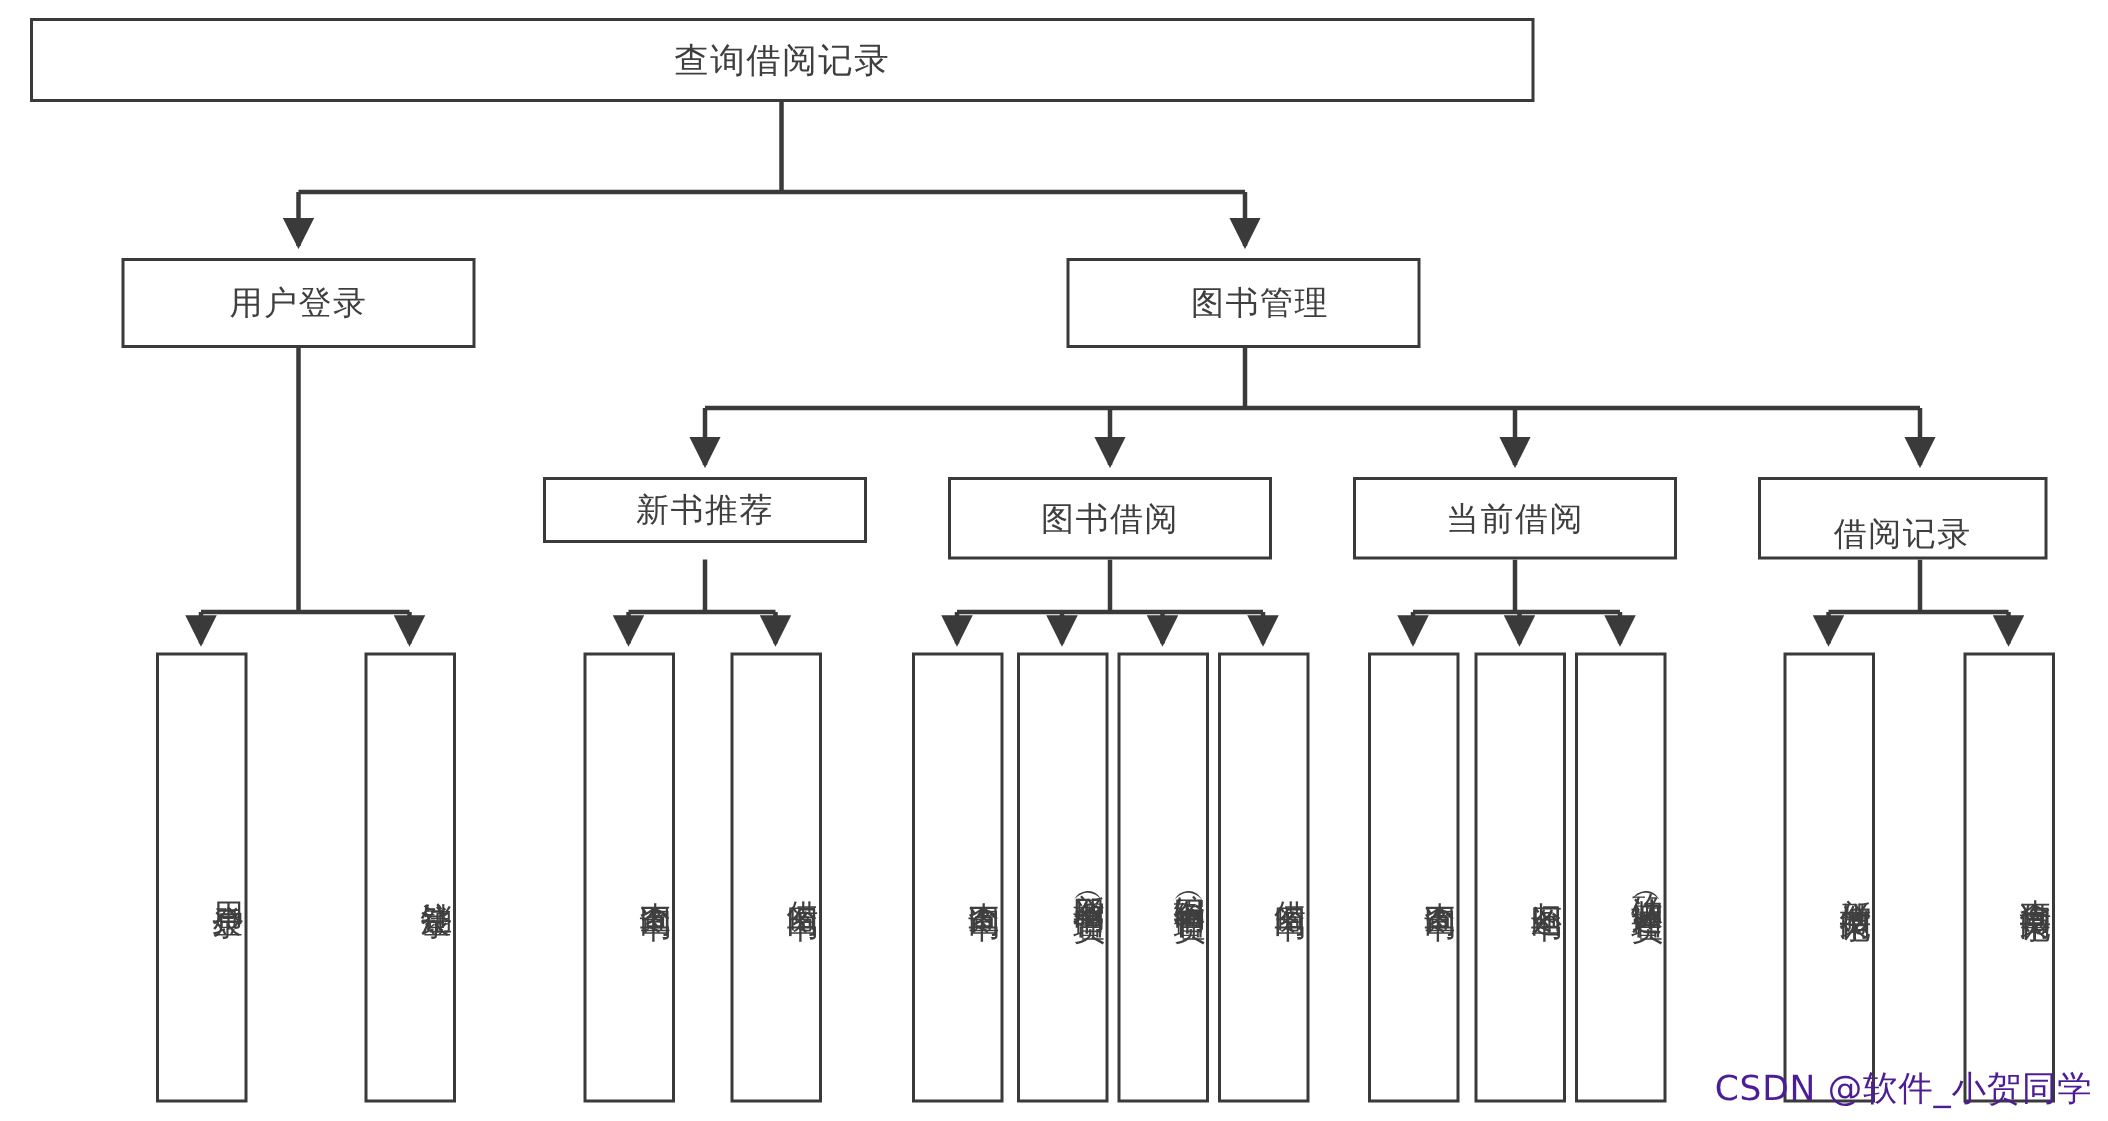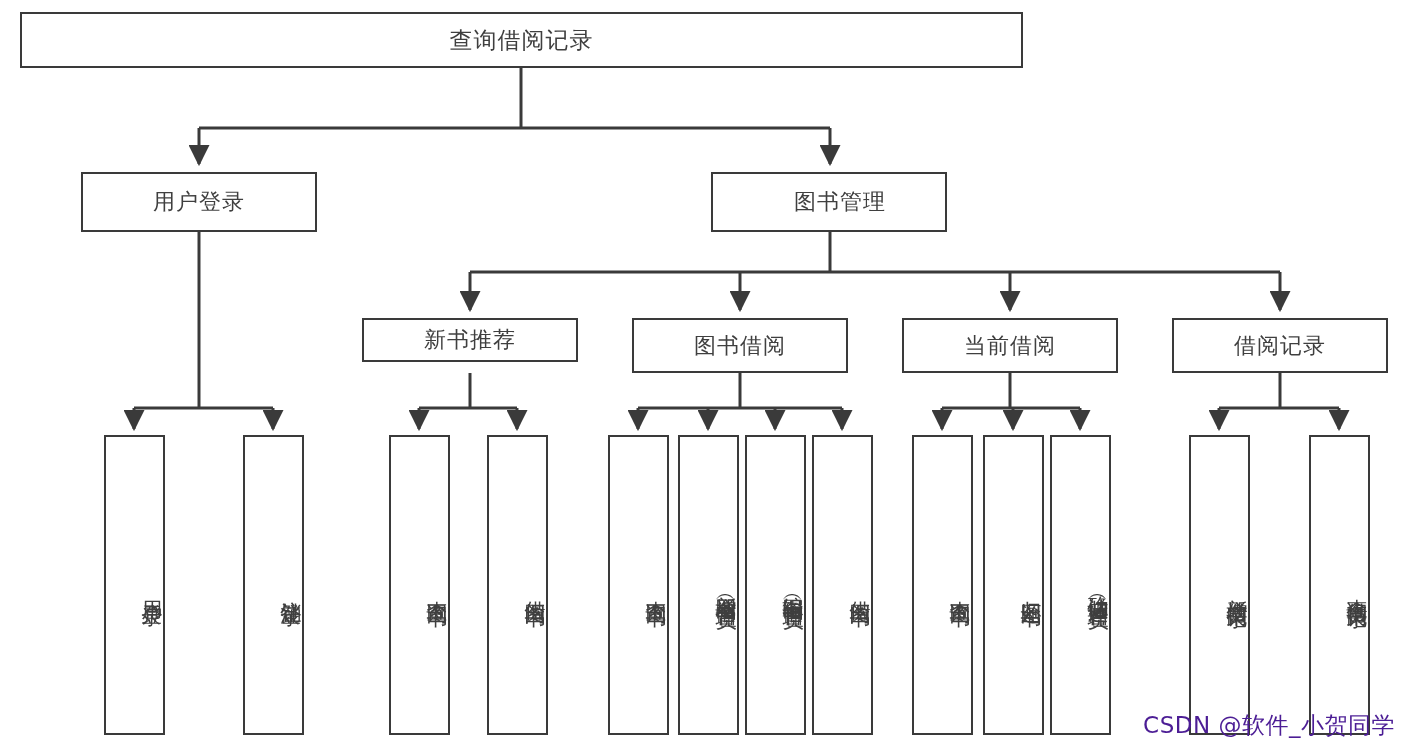--- a/index.html
+++ b/index.html
@@ -137,21 +137,21 @@
 
   <div class="node h" style="left:362px; top:318px; width:216px; height:44px;">
     <span class="lbl">新书推荐</span>
   </div>
   <div class="node h" style="left:902px; top:318px; width:216px; height:55px;">
     <span class="lbl">当前借阅</span>
   </div>
   <div class="node h" style="left:632px; top:318px; width:216px; height:55px;">
     <span class="lbl">图书借阅</span>
   </div>
-  <div class="node h" style="left:1172px; top:318px; width:216px; height:55px;">
+  <div class="node h" style="left:1172px; top:318px; width:193px; height:55px;align-items:flex-end;">
     <span class="lbl">借阅记录</span>
   </div>
 
   <div id="leaf-layer">
       <div class="node v" style="left: 104px; top: 435px; width: 61px; height: 300px; align-items: flex-start;">
         <span class="lbl">用户登录</span>
       </div>
       <div class="node v" style="left: 243px; top: 435px; width: 61px; height: 300px; align-items: flex-start;">
         <span class="lbl">注销登录</span>
       </div>

